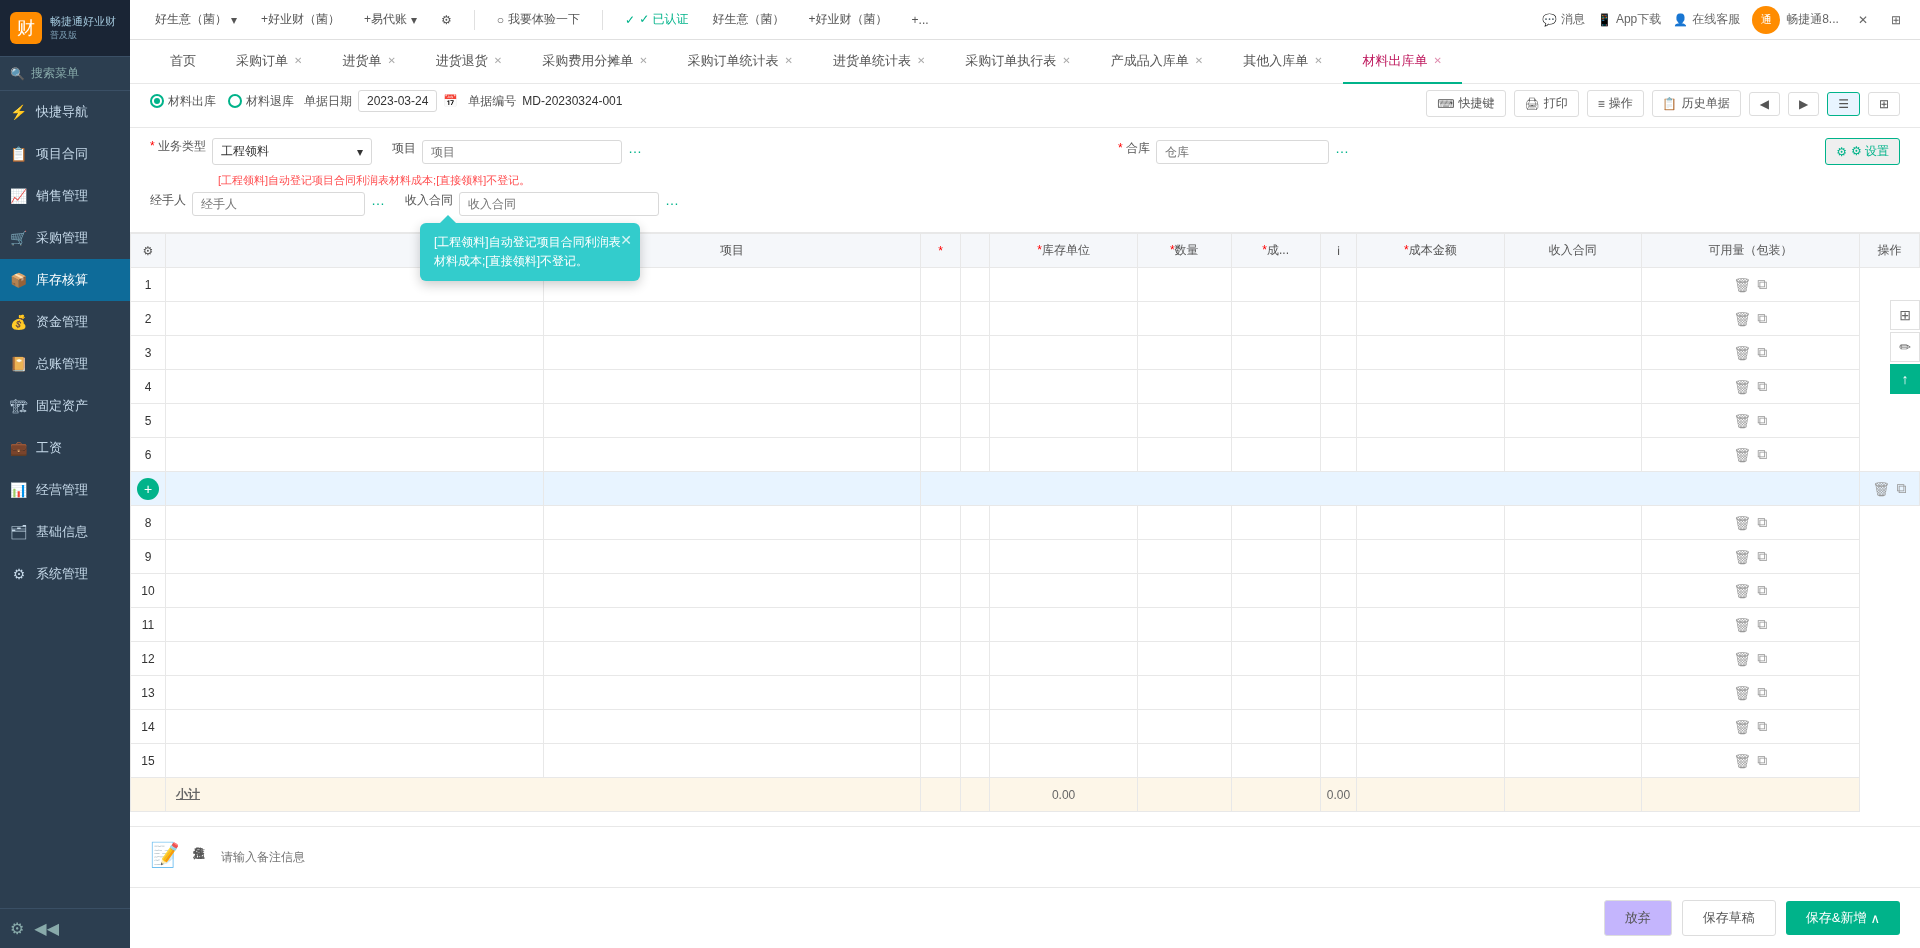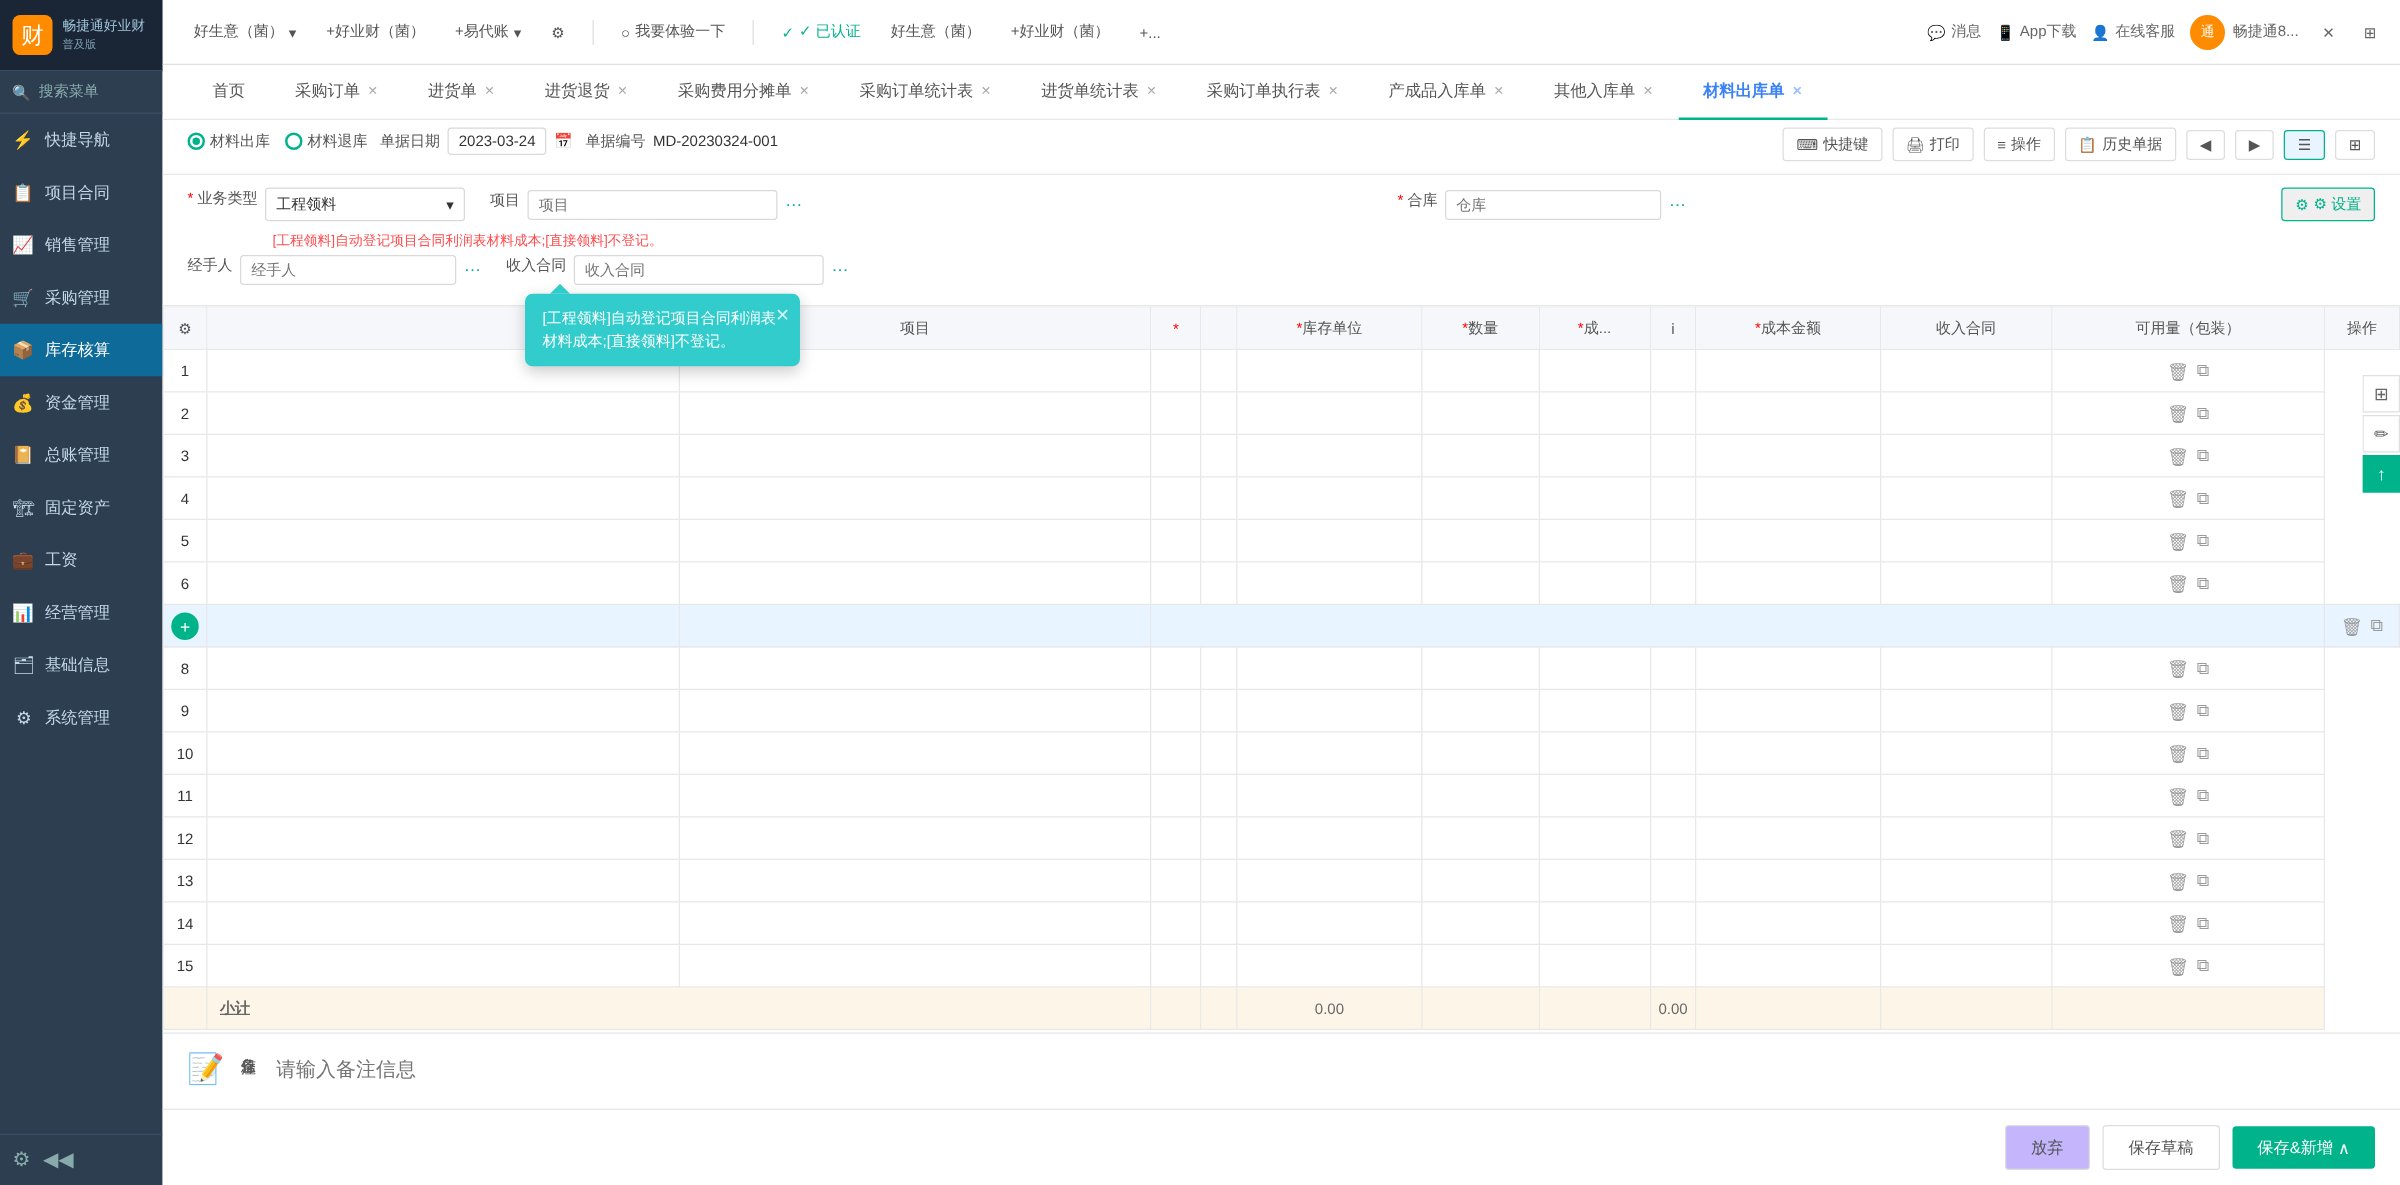--- a/index.html
+++ b/index.html
@@ -18,33 +18,33 @@
     .sidebar-item { display: flex; align-items: center; gap: 8px; padding: 12px 10px; cursor: pointer; color: #c5d8e8; transition: background 0.2s; font-size: 13px; }
     .sidebar-item.active { background: #0e6b99; color: #fff; }
     .sidebar-item .icon { font-size: 14px; width: 18px; text-align: center; }
     .sidebar-bottom { padding: 10px; display: flex; gap: 10px; border-top: 1px solid #3a4f65; }
     .sidebar-bottom-icon { color: #8aa; cursor: pointer; font-size: 16px; }
     
     
     .main-content { flex: 1; display: flex; flex-direction: column; overflow: hidden; }
     
     
-    .top-bar { background: #fff; border-bottom: 1px solid #e0e0e0; padding: 0 15px; height: 52px; display: flex; align-items: center; gap: 15px; flex-shrink: 0; }
+    .top-bar { background: #fff; border-bottom: 1px solid #e0e0e0; padding: 0 15px; height: 40px; display: flex; align-items: center; gap: 15px; flex-shrink: 0; }
     .top-bar-nav { display: flex; align-items: center; gap: 4px; flex: 1; overflow: hidden; }
     .top-bar-item { display: flex; align-items: center; gap: 4px; padding: 4px 10px; color: #555; cursor: pointer; white-space: nowrap; border-radius: 3px; font-size: 12px; height: 32px; }
     .top-bar-right { display: flex; align-items: center; gap: 12px; color: #666; font-size: 12px; }
     .top-bar-user { display: flex; align-items: center; gap: 6px; }
     .user-avatar { width: 28px; height: 28px; border-radius: 50%; background: #ff8c00; display: flex; align-items: center; justify-content: center; color: #fff; font-size: 11px; }
     .nav-close { color: #666; cursor: pointer; padding: 4px; }
     
     
     .sub-nav { background: #fff; border-bottom: 1px solid #e8e8e8; padding: 0 20px; height: 44px; display: flex; align-items: center; flex-shrink: 0; }
     .sub-nav-tabs { display: flex; gap: 0; }
     .sub-nav-tab { padding: 0 20px; height: 44px; display: flex; align-items: center; cursor: pointer; color: #555; border-bottom: 2px solid transparent; font-size: 13px; }
-    .sub-nav-tab.active { color: #3b82f6; border-bottom: 2px solid #00b38a; font-weight: bold; }
+    .sub-nav-tab.active { color: #be185d; border-bottom: 2px solid #00b38a; }
     .sub-nav-tab .close-x { margin-left: 6px; font-size: 10px; opacity: 0.5; }
     
     
     .toolbar { background: #fff; border-bottom: 1px solid #e8e8e8; padding: 6px 20px; display: flex; align-items: flex-start; justify-content: space-between; flex-shrink: 0; height: 44px; }
     .toolbar-left { display: flex; align-items: center; gap: 10px; }
     .toolbar-radio { display: flex; align-items: center; gap: 12px; }
     .radio-item { display: flex; align-items: center; gap: 4px; cursor: pointer; color: #555; }
     .radio-dot { width: 14px; height: 14px; border-radius: 50%; border: 2px solid #00b38a; display: flex; align-items: center; justify-content: center; }
     .radio-dot.checked::after { content: ''; width: 6px; height: 6px; border-radius: 50%; background: #00b38a; }
     .toolbar-field { display: flex; align-items: center; gap: 6px; font-size: 12px; color: #555; }
@@ -73,21 +73,21 @@
     .th-ops { width: 60px; }
     .row-ops { display: flex; align-items: center; justify-content: center; gap: 6px; }
     .row-op-btn { cursor: pointer; color: #999; font-size: 14px; }
     .add-row-btn { width: 22px; height: 22px; border-radius: 50%; background: #00b38a; color: #fff; display: flex; align-items: center; justify-content: center; cursor: pointer; font-size: 14px; }
     
     
     .bottom-section { background: #fff; border-top: 1px solid #e8e8e8; padding: 10px 20px; flex-shrink: 0; }
     .remarks-area { display: flex; align-items: flex-start; gap: 10px; }
     .remarks-icon { color: #00b38a; font-size: 24px; margin-top: 4px; }
     .remarks-label { writing-mode: vertical-lr; color: #555; font-size: 12px; margin-right: 4px; }
-    .remarks-input { flex: 1; border: none; outline: none; font-size: 16px; color: #1d4ed8; min-height: 40px; }
+    .remarks-input { flex: 1; border: none; outline: none; font-size: 12px; color: #1d4ed8; min-height: 40px; }
     
     
     .footer { background: #fff; border-top: 1px solid #e8e8e8; padding: 12px 20px; display: flex; align-items: center; justify-content: flex-end; gap: 10px; flex-shrink: 0; }
     .btn-discard { padding: 8px 20px; border: 1px solid #ddd; border-radius: 3px; cursor: pointer; color: #555; font-size: 13px; background: #c4b5fd; }
     .btn-draft { padding: 8px 20px; border: 1px solid #ddd; border-radius: 3px; cursor: pointer; color: #555; font-size: 13px; background: #fff; }
     .btn-save-new { padding: 8px 20px; border: none; border-radius: 3px; cursor: pointer; color: #fff; font-size: 13px; background: #00b38a; display: flex; align-items: center; gap: 4px; }
     
     
     .tooltip-popup { position: absolute; background: #3cc; color: #fff; padding: 10px 14px; border-radius: 6px; font-size: 12px; line-height: 1.6; z-index: 100; max-width: 220px; box-shadow: 0 4px 12px rgba(0,0,0,0.2); }
     .tooltip-popup .close-tooltip { position: absolute; top: 6px; right: 8px; cursor: pointer; font-size: 14px; opacity: 0.8; }

